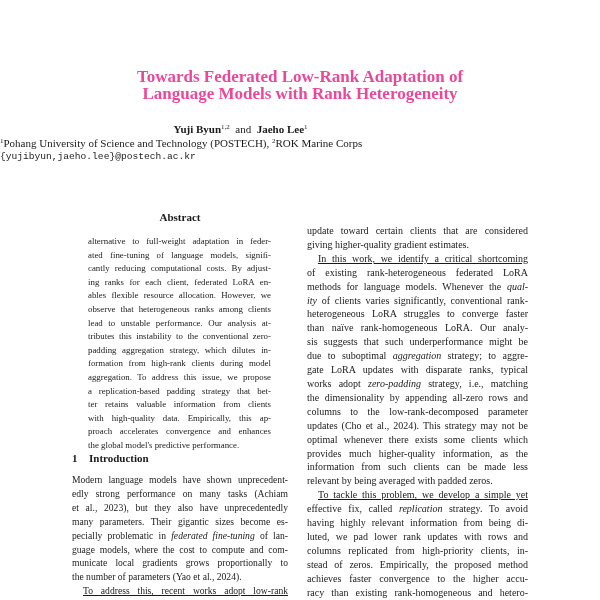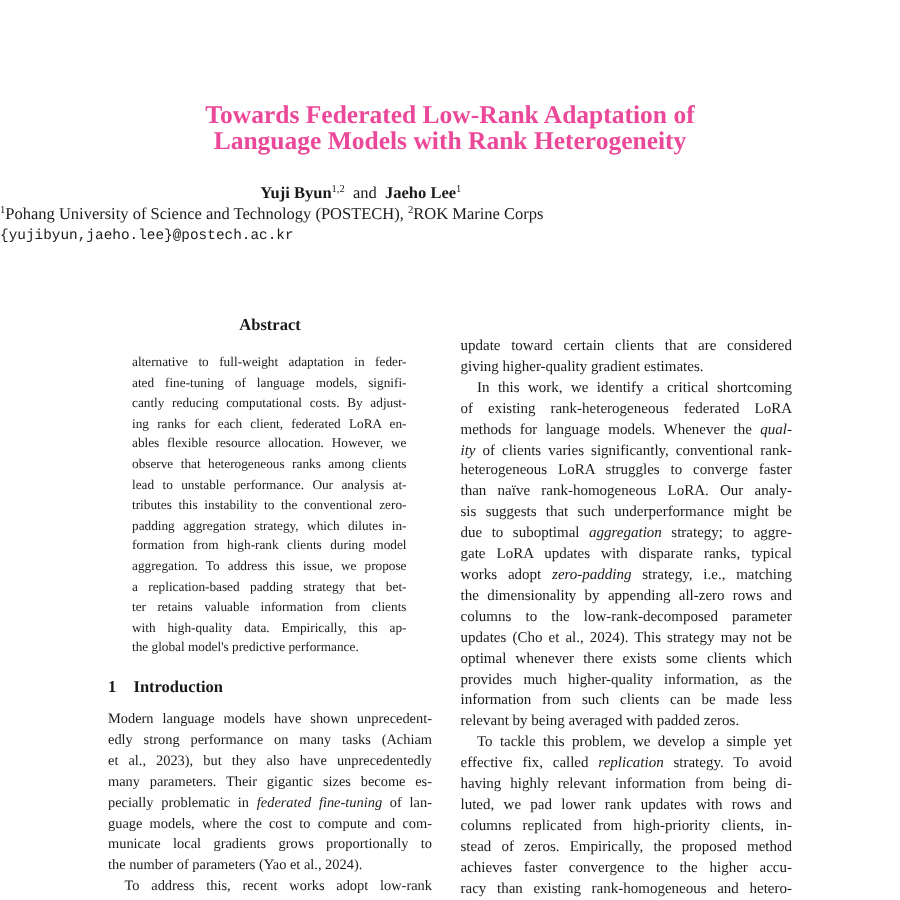--- a/index.html
+++ b/index.html
@@ -46,21 +46,21 @@
   }
   .sec-head .num { display: inline-block; width: 17px; }
   .left-body {
     position: absolute; left: 72px; width: 216px; top: 473px;
     font-size: 9.6px; line-height: 13.9px;
   }
   .right-body {
     position: absolute; left: 307px; width: 221px; top: 224px;
     font-size: 10px; line-height: 13.9px;
   }
-  .indent { padding-left: 11px; }
+  .indent { padding-left: 11px; text-decoration: underline; }
   i { }
 </style>
 </head>
 <body>
 
 <div class="page">
 
   <div class="title">
     <div>Towards Federated Low-Rank Adaptation of</div>
     <div>Language Models with Rank Heterogeneity</div>
@@ -88,20 +88,21 @@
       <div class="col-line">ables flexible resource allocation. However, we</div>
       <div class="col-line">observe that heterogeneous ranks among clients</div>
       <div class="col-line">lead to unstable performance. Our analysis at-</div>
       <div class="col-line">tributes this instability to the conventional zero-</div>
       <div class="col-line">padding aggregation strategy, which dilutes in-</div>
       <div class="col-line">formation from high-rank clients during model</div>
       <div class="col-line">aggregation. To address this issue, we propose</div>
       <div class="col-line">a replication-based padding strategy that bet-</div>
       <div class="col-line">ter retains valuable information from clients</div>
       <div class="col-line">with high-quality data.  Empirically, this ap-</div>
+      <div class="col-line">proach accelerates convergence and enhances</div>
       <div class="col-line last">the global model's predictive performance.</div>
     </div>
 
   <div class="sec-head">
     <span class="num">1</span><span>Introduction</span>
   </div>
 
   <div class="left-body" id="left-body">
       <div class="col-line">Modern language models have shown unprecedent-</div>
       <div class="col-line">edly strong performance on many tasks (Achiam</div>

